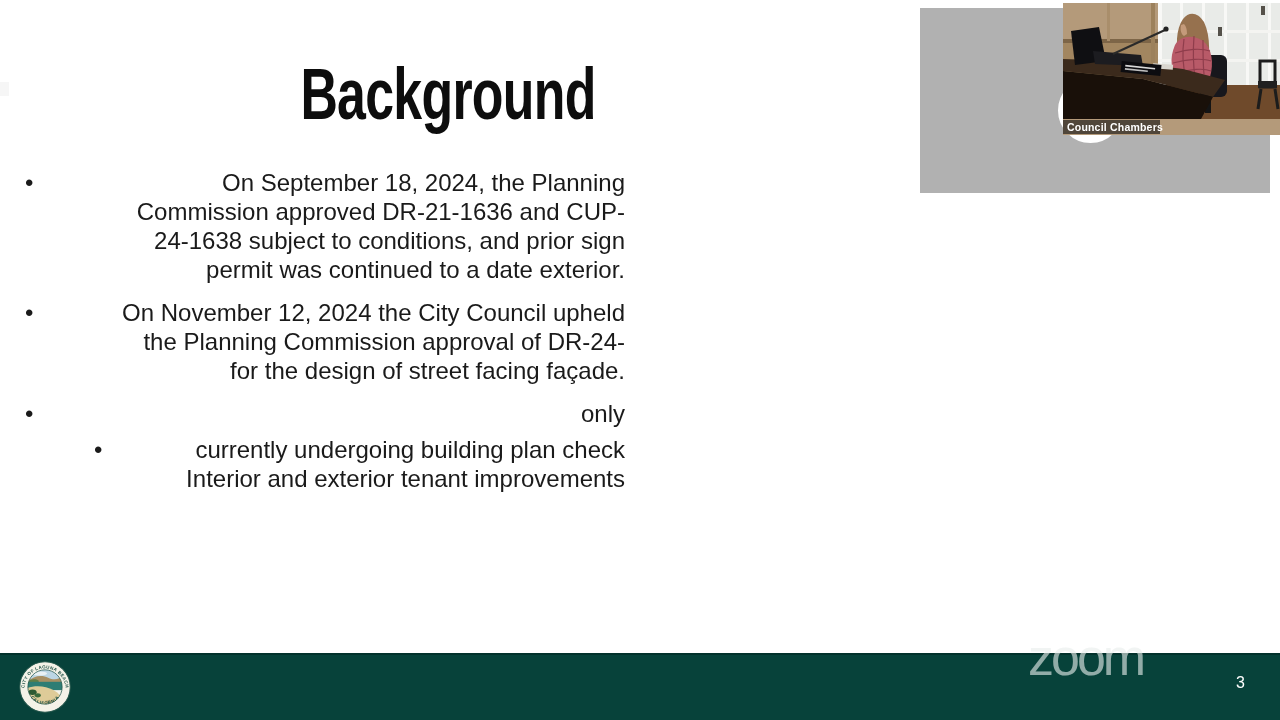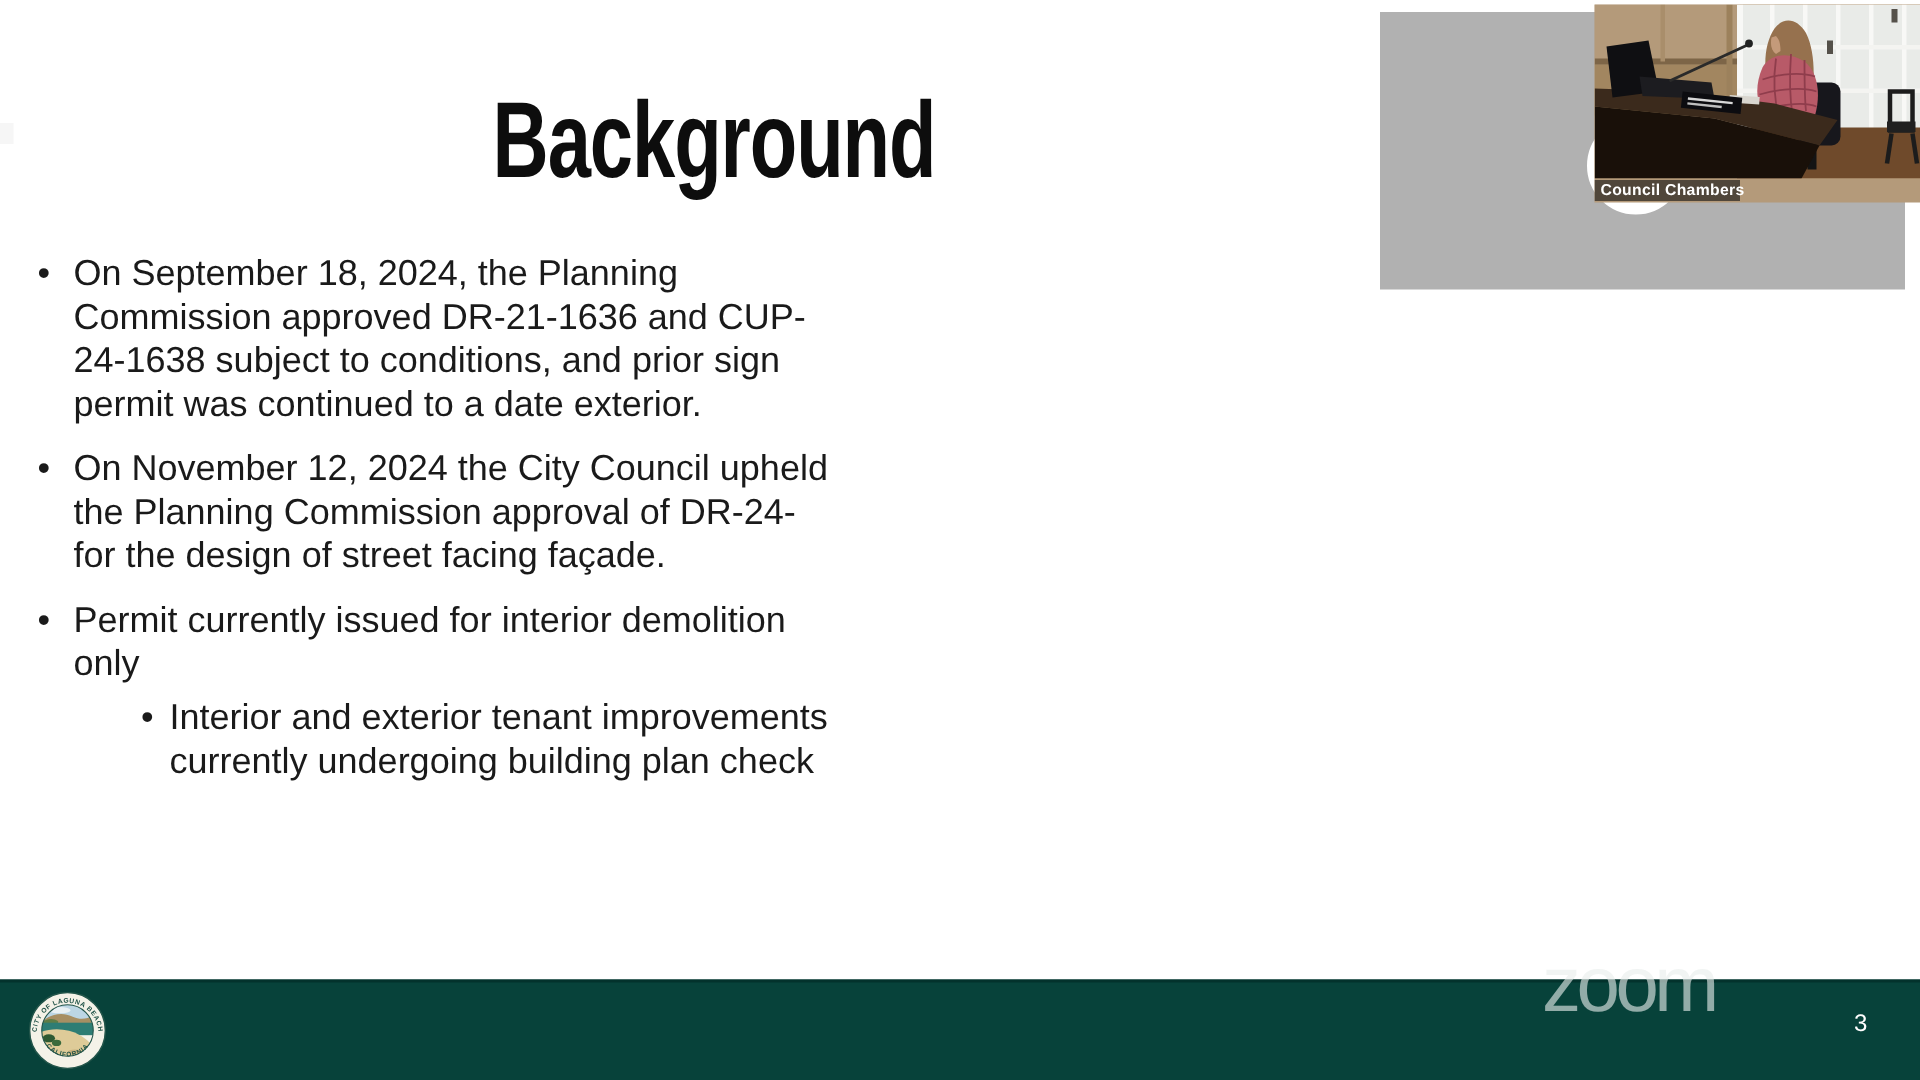--- a/index.html
+++ b/index.html
@@ -2,30 +2,30 @@
 <html><head>
 <meta charset="utf-8">
 <style>
   html,body{margin:0;padding:0;background:#ffffff;}
   .stage{
     position:relative;width:1280px;height:720px;overflow:hidden;
     background:#ffffff;font-family:"Liberation Sans", sans-serif;color:#141414;
   }
   
   .title-wrap{
-    position:absolute;left:326px;top:58px;width:300px;height:78px;
+    position:absolute;left:298px;top:58px;width:300px;height:78px;
     display:flex;align-items:flex-start;justify-content:center;
   }
   .title-text{
     font-size:72px;font-weight:bold;line-height:72px;white-space:nowrap;
     color:#0d0d0d;letter-spacing:-1px;
     transform:scaleX(0.72);transform-origin:center top;
   }
   
-  .bullets{position:absolute;left:25px;top:168px;width:600px;font-size:24px;line-height:29px;color:#1a1a1a;}
+  .bullets{position:absolute;left:25px;top:168px;width:600px;font-size:24px;line-height:29px;color:#1a1a1a;text-align:right;}
   .bullet{position:relative;padding-left:24px;margin-top:14px;}
   .bullet:first-child{margin-top:0;}
   .bullet.sub{padding-left:88px;margin-top:7px;}
   .bullet::before{content:"\2022";position:absolute;left:0;top:0;font-size:24px;}
   .bullet.sub::before{left:69px;}
   .bullet .ln{white-space:nowrap;}
   
   .cam-placeholder{position:absolute;left:920px;top:8px;width:350px;height:185px;background:#b1b1b1;}
   .avatar-ring{
     position:absolute;left:1058px;top:78px;width:65px;height:65px;border-radius:50%;
@@ -73,26 +73,25 @@
       <div class="ln">Commission approved DR-21-1636 and CUP-</div>
       <div class="ln">24-1638 subject to conditions, and prior sign</div>
       <div class="ln">permit was continued to a date exterior.</div>
     </div>
     <div class="bullet">
       <div class="ln">On November 12, 2024 the City Council upheld</div>
       <div class="ln">the Planning Commission approval of DR-24-</div>
       <div class="ln">for the design of street facing façade.</div>
     </div>
     <div class="bullet">
-      <div class="ln">Permit currently issued for interior demolition</div>
       <div class="ln">only</div>
     </div>
     <div class="bullet sub">
+      <div class="ln">currently undergoing building plan check</div>
       <div class="ln">Interior and exterior tenant improvements</div>
-      <div class="ln">currently undergoing building plan check</div>
     </div>
   </div>
 
   <div class="cam-placeholder"></div>
   <div class="avatar-ring"></div>
 
   <div class="video-tile">
     <svg width="217" height="116" viewBox="0 0 217 116">
 
       <rect x="0" y="0" width="217" height="116" fill="#b49a7a"></rect>

